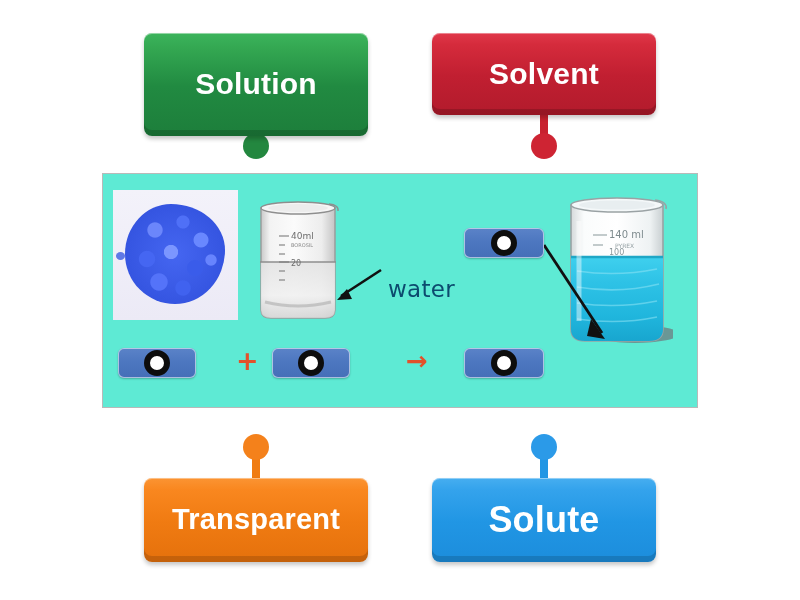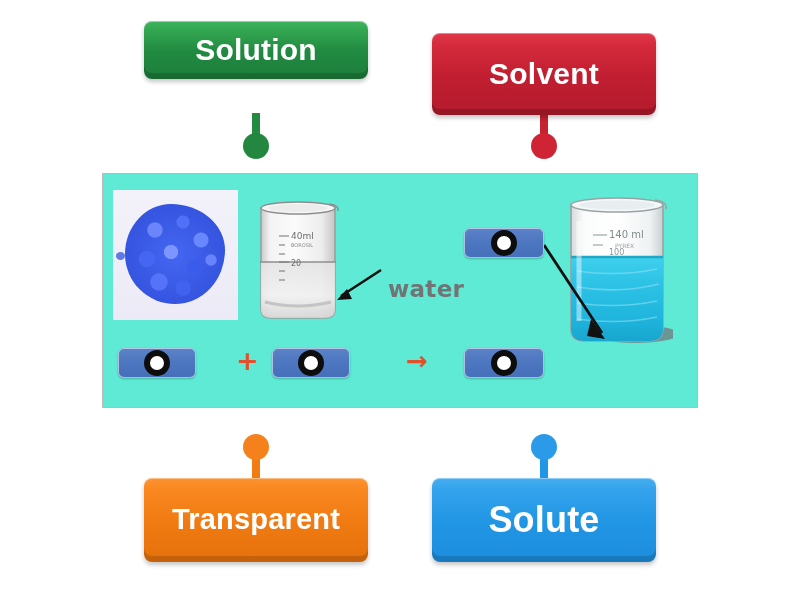--- a/index.html
+++ b/index.html
@@ -28,21 +28,21 @@
     font-weight: bold;
     letter-spacing: .2px;
     line-height: 1.08;
     user-select: none;
     cursor: pointer;
   }
   .label-btn .lbl-text { display: block; padding: 0 8px; }
 
   
   .btn-green {
-    left: 144px; top: 21px; width: 224px; height: 58px;
+    left: 144px; top: 33px; width: 224px; height: 103px;
     font-size: 30px;
     background: linear-gradient(180deg,#3cb45c 0%,#34a852 14%,#218a41 52%,#1d7e3b 100%);
     box-shadow: inset 0 1px 0 rgba(255,255,255,.45),
                 inset 0 -6px 0 rgba(0,0,0,.16),
                 0 3px 4px rgba(0,0,0,.22);
   }
   
   .btn-red {
     left: 432px; top: 33px; width: 224px; height: 82px;
     font-size: 30px;
@@ -131,21 +131,21 @@
     background: #4f6ce3; left: 3px; top: 62px; opacity: .9;
   }
 
   
   .beaker-clear { position: absolute; left: 152px; top: 24px; width: 86px; height: 125px; }
   
   .beaker-blue  { position: absolute; left: 460px; top: 17px; width: 110px; height: 160px; }
 
   .water-word {
     position: absolute; left: 388px; top: 276px;
-    font-size: 23px; font-weight: bold; color: #737373;
+    font-size: 23px; font-weight: normal; color: #0c4a6e;
     font-family: "DejaVu Sans", sans-serif;
     letter-spacing: .3px;
   }
 
   .plus-sign {
     position: absolute; left: 236px; top: 347px;
     font-size: 27px; font-weight: bold; color: #e2512b;
     font-family: "DejaVu Sans", sans-serif;
     line-height: 1;
   }

